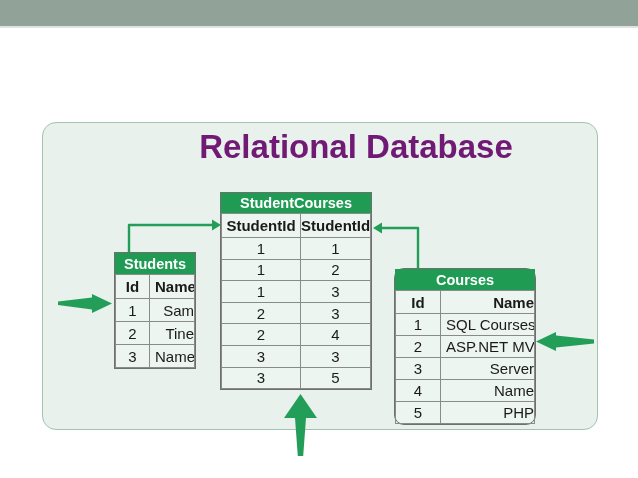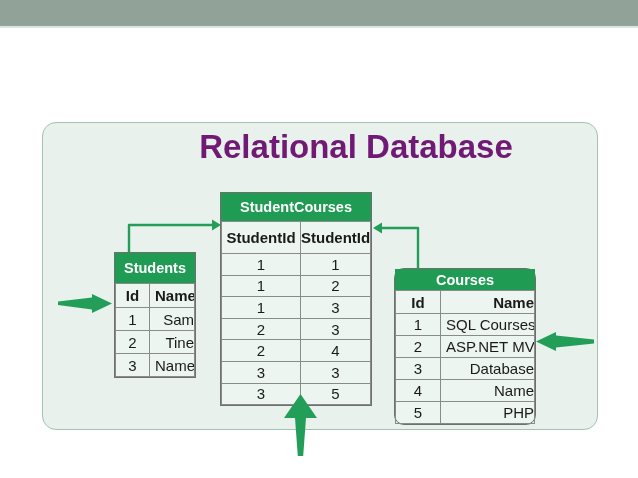--- a/index.html
+++ b/index.html
@@ -37,30 +37,30 @@
   table{border-collapse:collapse;width:100%;table-layout:fixed;}
   th,td{
     border:1px solid #8a8a8a;padding:0;color:#1a1a1a;
     font-size:15px;overflow:hidden;white-space:nowrap;
   }
   th{font-weight:bold;}
   .num{text-align:center;}
   .txt{text-align:right;padding-left:5px;}
   
   #students{left:114px;top:252px;width:82px;}
-  #students .tbl-title{height:30px;}
+  #students .tbl-title{height:21px;}
   #students tr{height:23px;}
   #students th:first-child, #students td:first-child{width:33px;}
   #students thead tr{height:24px;}
 
   #studentcourses{left:220px;top:192px;width:152px;}
-  #studentcourses .tbl-title{height:28px;}
+  #studentcourses .tbl-title{height:20px;}
   #studentcourses tr{height:21.6px;}
   #studentcourses th:first-child, #studentcourses td:first-child{width:78px;}
-  #studentcourses thead tr{height:32px;}
+  #studentcourses thead tr{height:24px;}
 
   #courses{left:394px;top:268px;width:142px;border-radius:10px;}
   #courses .tbl-title{height:21px;}
   #courses tr{height:22px;}
   #courses th:first-child, #courses td:first-child{width:44px;}
   #courses thead tr{height:23px;}
 
   .overlay{
     position:absolute;left:0;top:0;width:638px;height:478px;
     pointer-events:none;
@@ -156,21 +156,21 @@
       <tr>
         <td class="num">1</td>
         <td class="txt">SQL Courses</td>
       </tr>
       <tr>
         <td class="num">2</td>
         <td class="txt">ASP.NET MVC</td>
       </tr>
       <tr>
         <td class="num">3</td>
-        <td class="txt">Database</td>
+        <td class="txt">Server</td>
       </tr>
       <tr>
         <td class="num">4</td>
         <td class="txt">Name</td>
       </tr>
       <tr>
         <td class="num">5</td>
         <td class="txt">PHP</td>
       </tr>
     </tbody>

